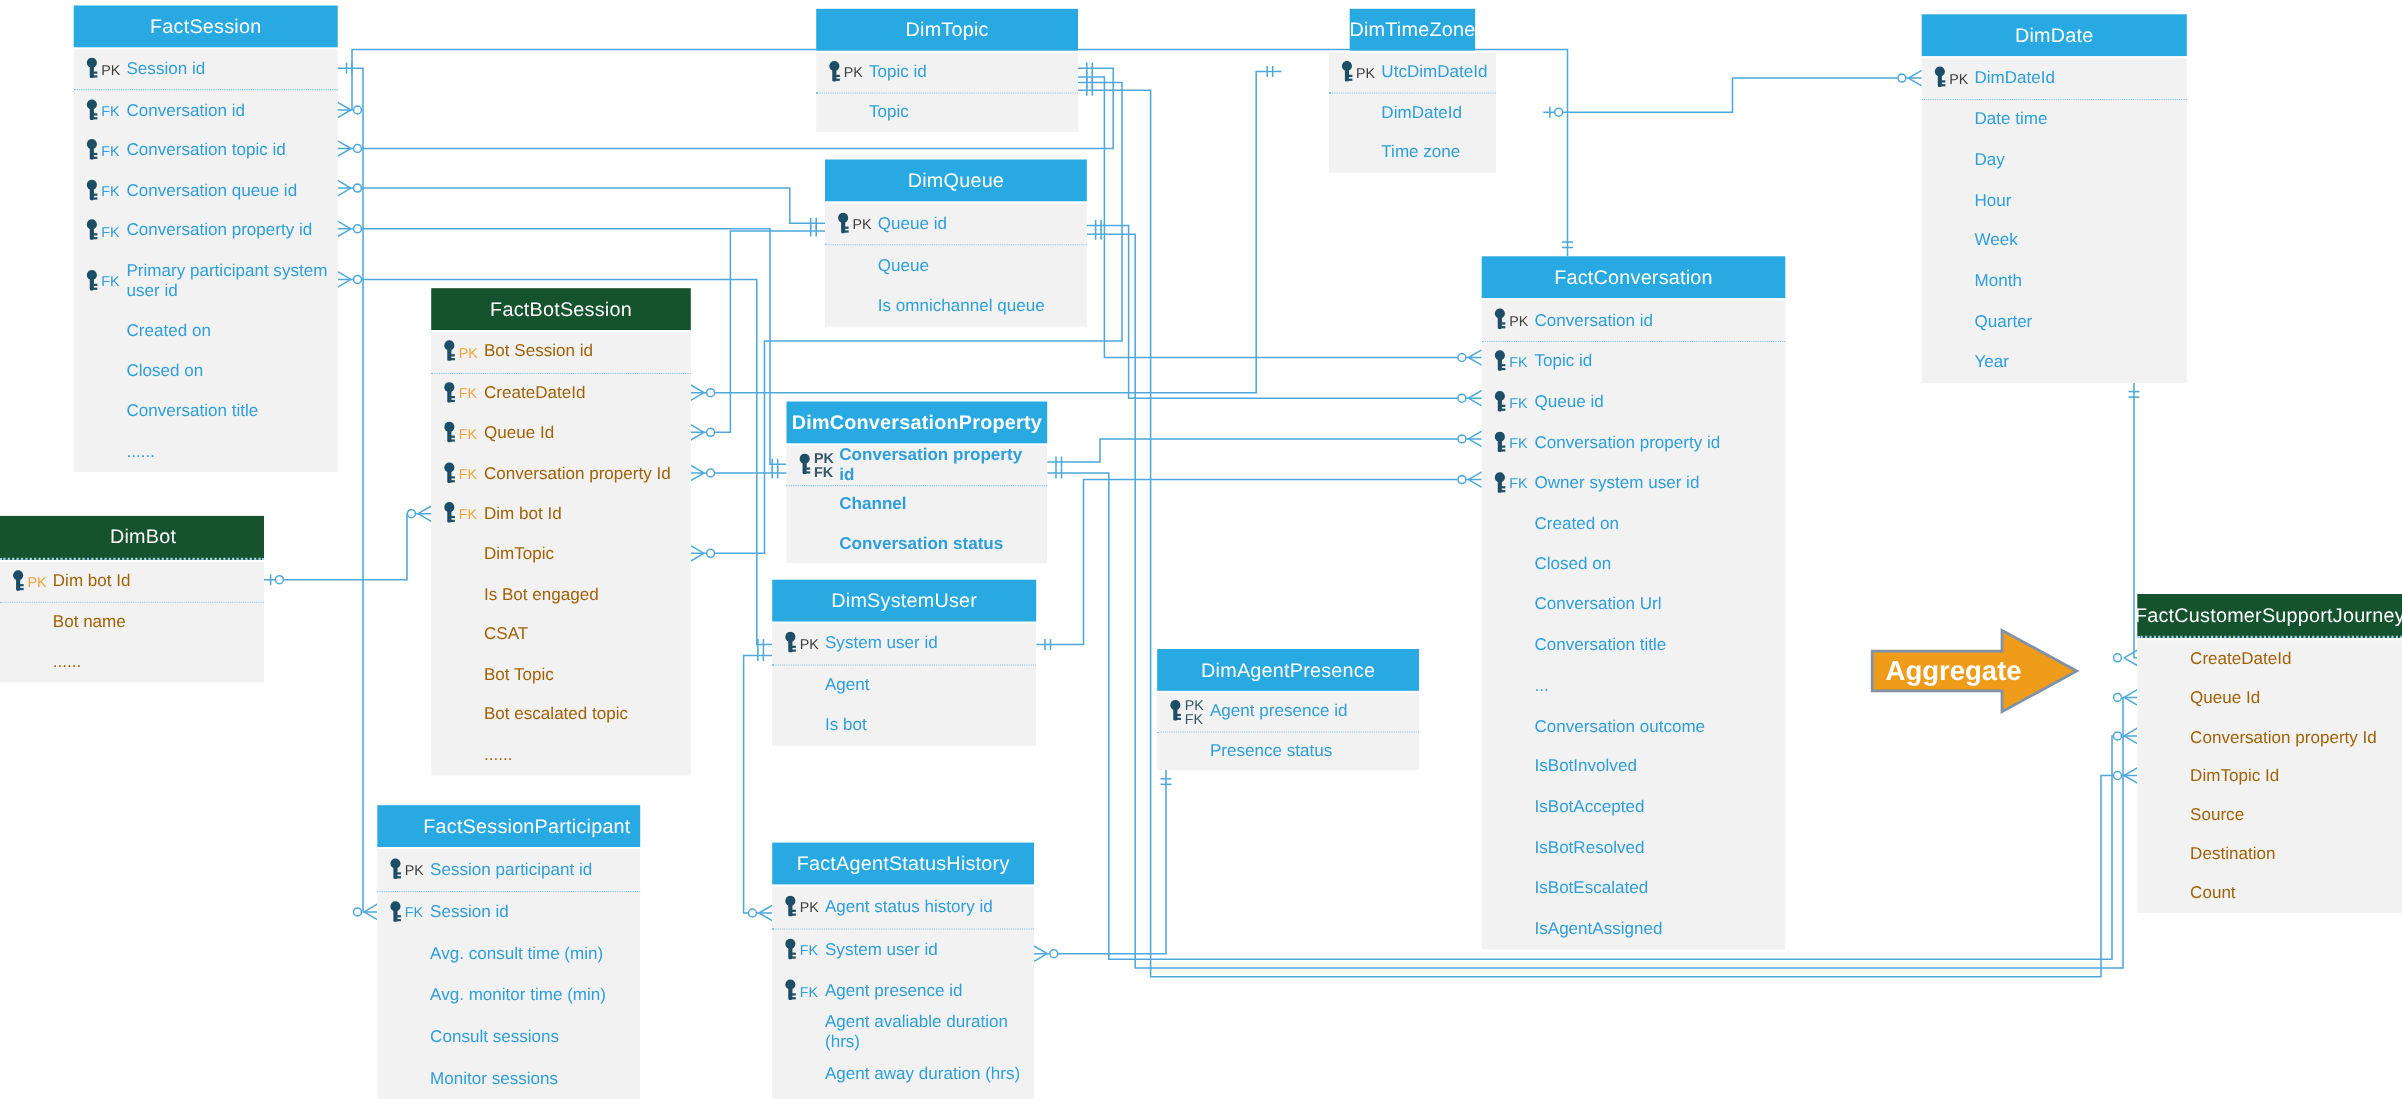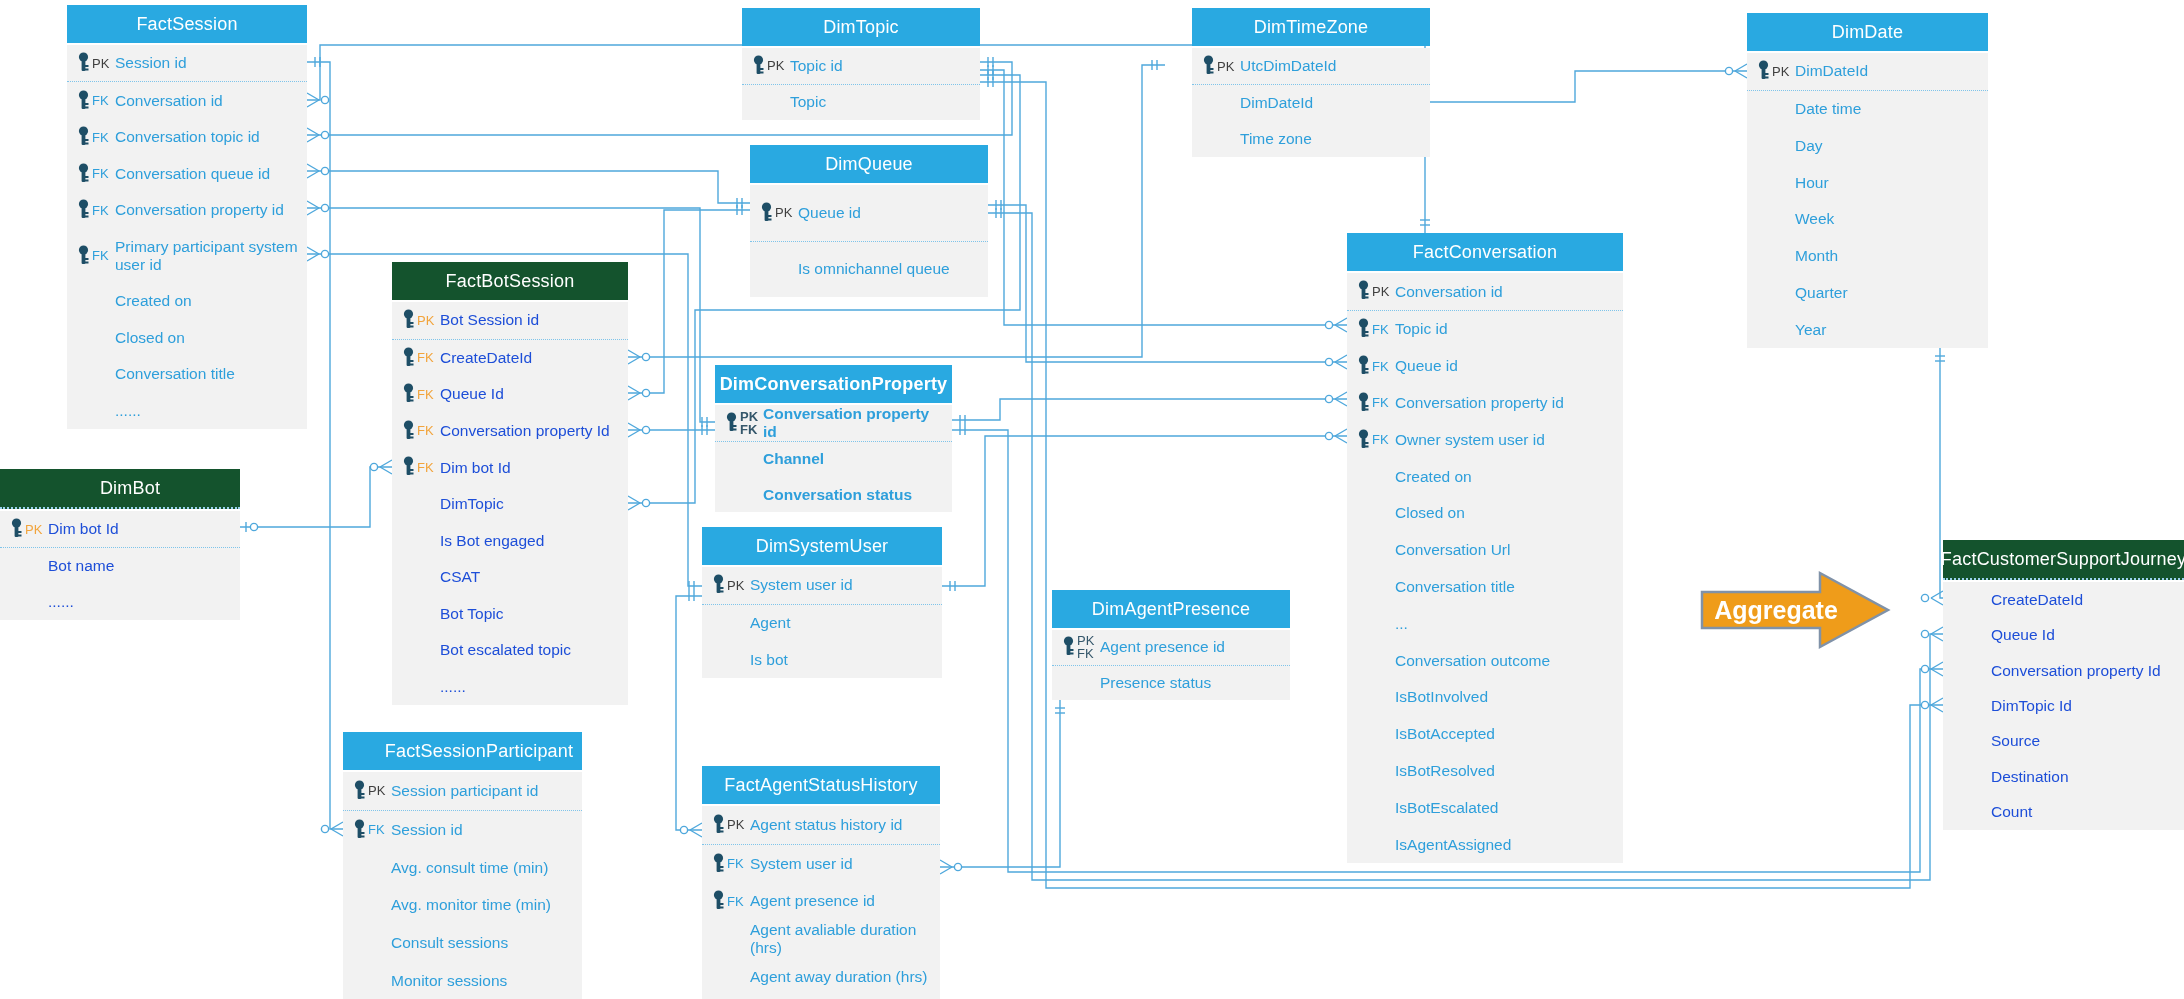--- a/index.html
+++ b/index.html
@@ -18,21 +18,21 @@
   .tbl .row.sep{border-bottom:1px dotted #7FC4EA;}
   .tbl .hdr.hdot{border-bottom:2px dotted #9ad2ee;}
   .keycol{flex:0 0 38px;display:flex;align-items:center;gap:2px;}
   .keylabel{font-size:13px;line-height:13px;white-space:pre;}
   .tbl.blue .keylabel.pk{color:#3f3f3f;}
   .tbl.blue .keylabel.fk{color:#2E9FDB;}
   .tbl.blue .keylabel.pkfk{color:#35576b;}
   .tbl.orange .keylabel{color:#F2A43C;}
   .lbl{font-size:15.5px;line-height:1.15;}
   .tbl.blue .lbl{color:#2E9FDB;}
-  .tbl.orange .lbl, .lbl.orange{color:#1d4ed8;}
+  .tbl.orange .lbl, .lbl.orange{color:#a16207;}
   .nokey{padding-left:38px;}
   .keyicon{width:13px;height:22px;flex:0 0 13px;}
   #aggregate{position:absolute;z-index:3;}
   #aggregate .agg-label{position:absolute;left:16px;top:0;bottom:0;width:120px;
     display:flex;align-items:center;justify-content:center;color:#ffffff;
     font-size:25px;font-weight:bold;}
 </style>
 </head>
 <body>
 
@@ -335,25 +335,28 @@
   <circle cx="6.5" cy="5" r="4.6" fill="#1E4E66"></circle>
   <rect x="4.6" y="8" width="3.8" height="11" rx="1" fill="#1E4E66"></rect>
   <rect x="8" y="13" width="3.5" height="2" fill="#1E4E66"></rect>
   <rect x="8" y="16.5" width="3.5" height="2" fill="#1E4E66"></rect>
               </svg>
               <span class="keylabel pk">PK</span>
             </span>
             <span class="lbl ">Queue id</span>
           </div>
           <div class="row">
+            <span class="lbl nokey ">Queue</span>
+          </div>
+          <div class="row">
             <span class="lbl nokey ">Is omnichannel queue</span>
           </div>
         </div>
       </div>
-      <div class="tbl blue" style="left: 1192px; top: 8px; width: 238px; height: 149px;">
+      <div class="tbl blue" style="left: 1165px; top: 8px; width: 238px; height: 149px; align-items: center;">
         <div class="hdr" style="height: 38px;">DimTimeZone</div>
         <div class="body">
           <div class="row sep">
             <span class="keycol">
               <svg class="keyicon" viewBox="0 0 13 22">
   <circle cx="6.5" cy="5" r="4.6" fill="#1E4E66"></circle>
   <rect x="4.6" y="8" width="3.8" height="11" rx="1" fill="#1E4E66"></rect>
   <rect x="8" y="13" width="3.5" height="2" fill="#1E4E66"></rect>
   <rect x="8" y="16.5" width="3.5" height="2" fill="#1E4E66"></rect>
               </svg>

